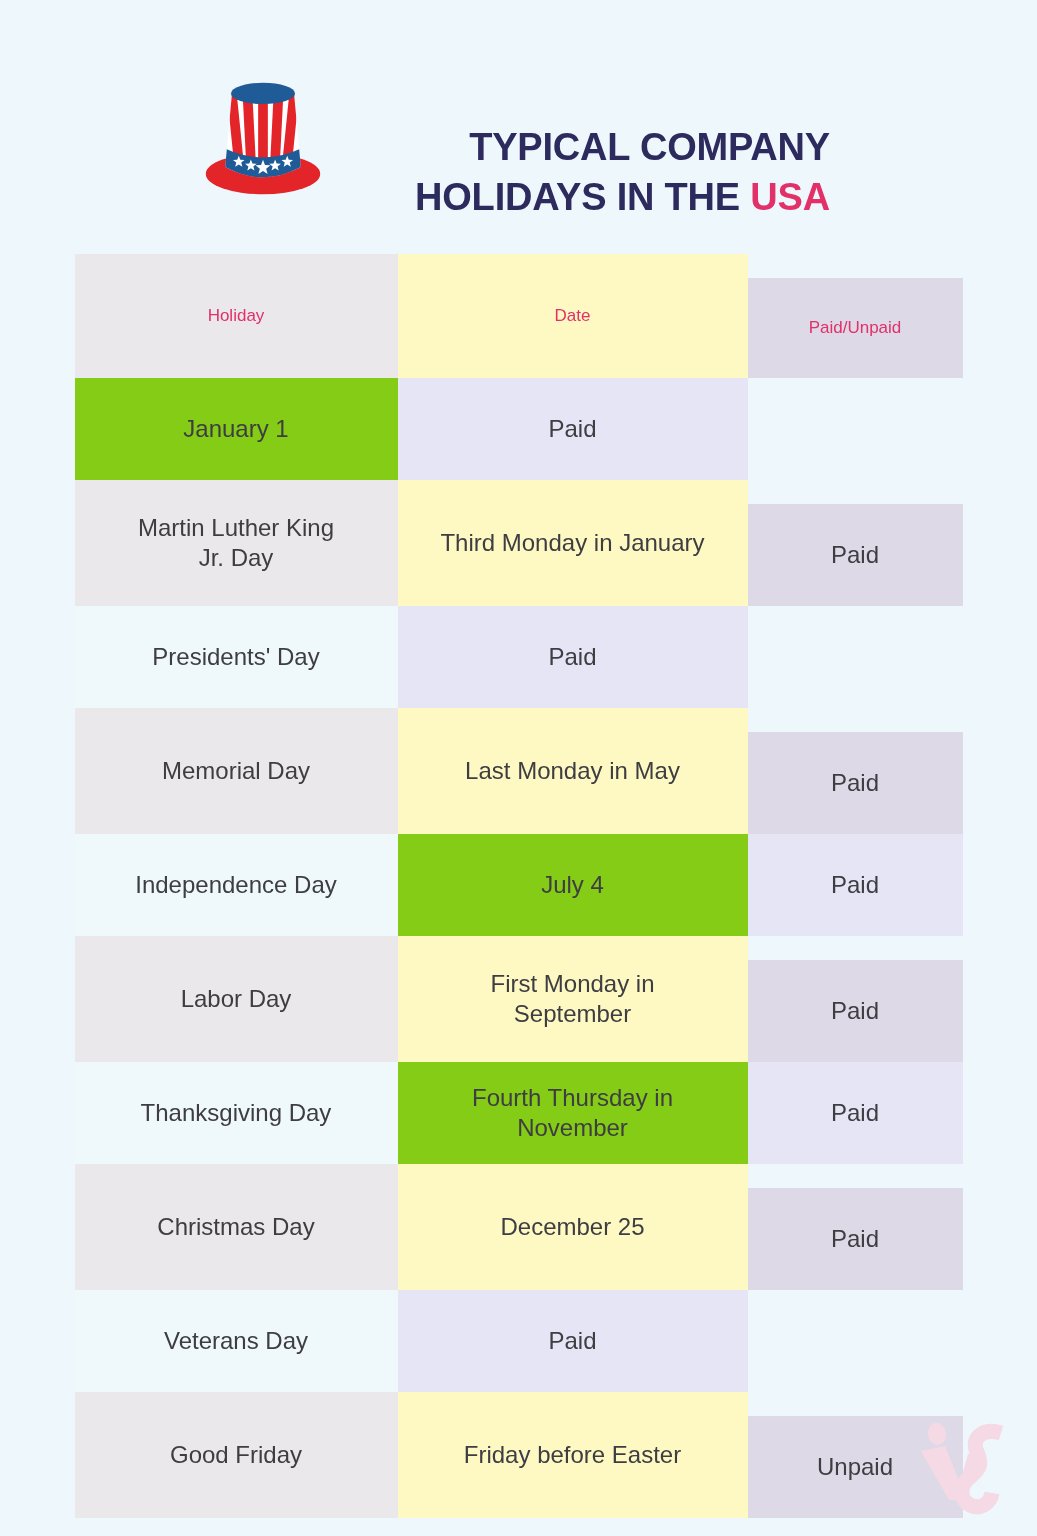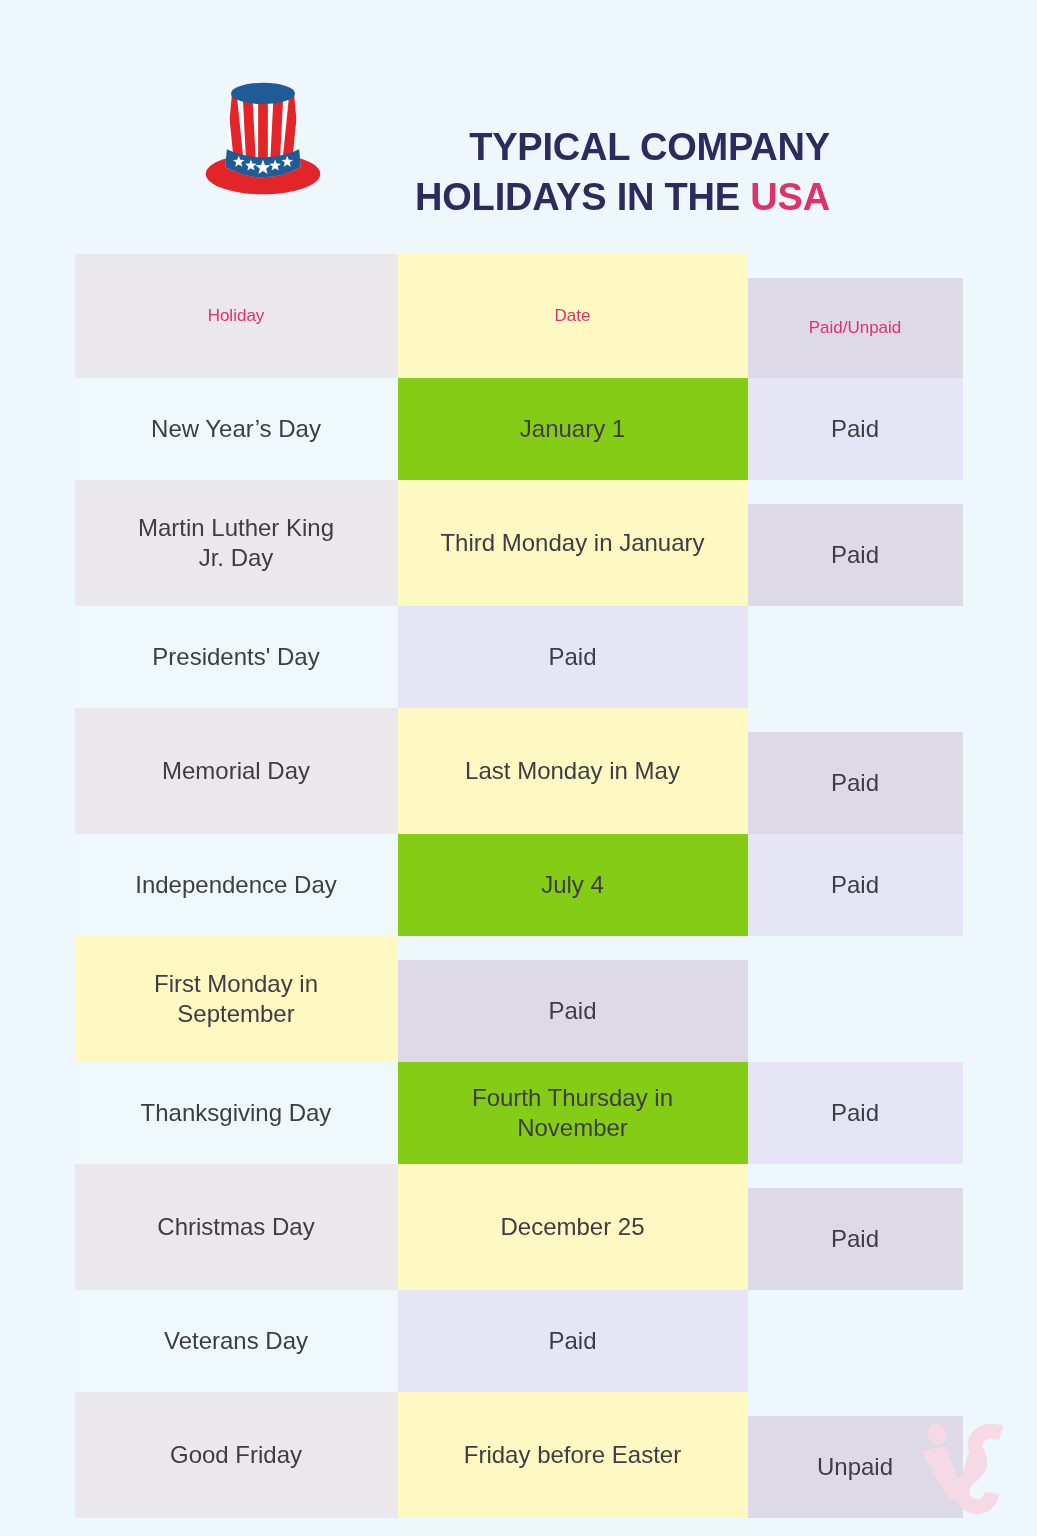--- a/index.html
+++ b/index.html
@@ -110,21 +110,20 @@
 </div>
 
 <div class="holiday-table">
   <div class="trow thead">
     <div class="cell c1">Holiday</div>
     <div class="cell c2">Date</div>
     <div class="cell c3">Paid/Unpaid</div>
   </div>
   <div id="table-body">
   <div class="trow row-light">
-    <div class="cell c1">New Year’s Day</div>
     <div class="cell c2">January 1</div>
     <div class="cell c3">Paid</div>
   </div>
 
   <div class="trow row-dark">
     <div class="cell c1">Martin Luther King
 Jr. Day</div>
     <div class="cell c2">Third Monday in January</div>
     <div class="cell c3">Paid</div>
   </div>
@@ -140,20 +139,21 @@
     <div class="cell c3">Paid</div>
   </div>
 
   <div class="trow row-light">
     <div class="cell c1">Independence Day</div>
     <div class="cell c2">July 4</div>
     <div class="cell c3">Paid</div>
   </div>
 
   <div class="trow row-dark">
+    <div class="cell c1">Labor Day</div>
     <div class="cell c2">First Monday in
 September</div>
     <div class="cell c3">Paid</div>
   </div>
 
   <div class="trow row-light">
     <div class="cell c1">Thanksgiving Day</div>
     <div class="cell c2">Fourth Thursday in
 November</div>
     <div class="cell c3">Paid</div>

